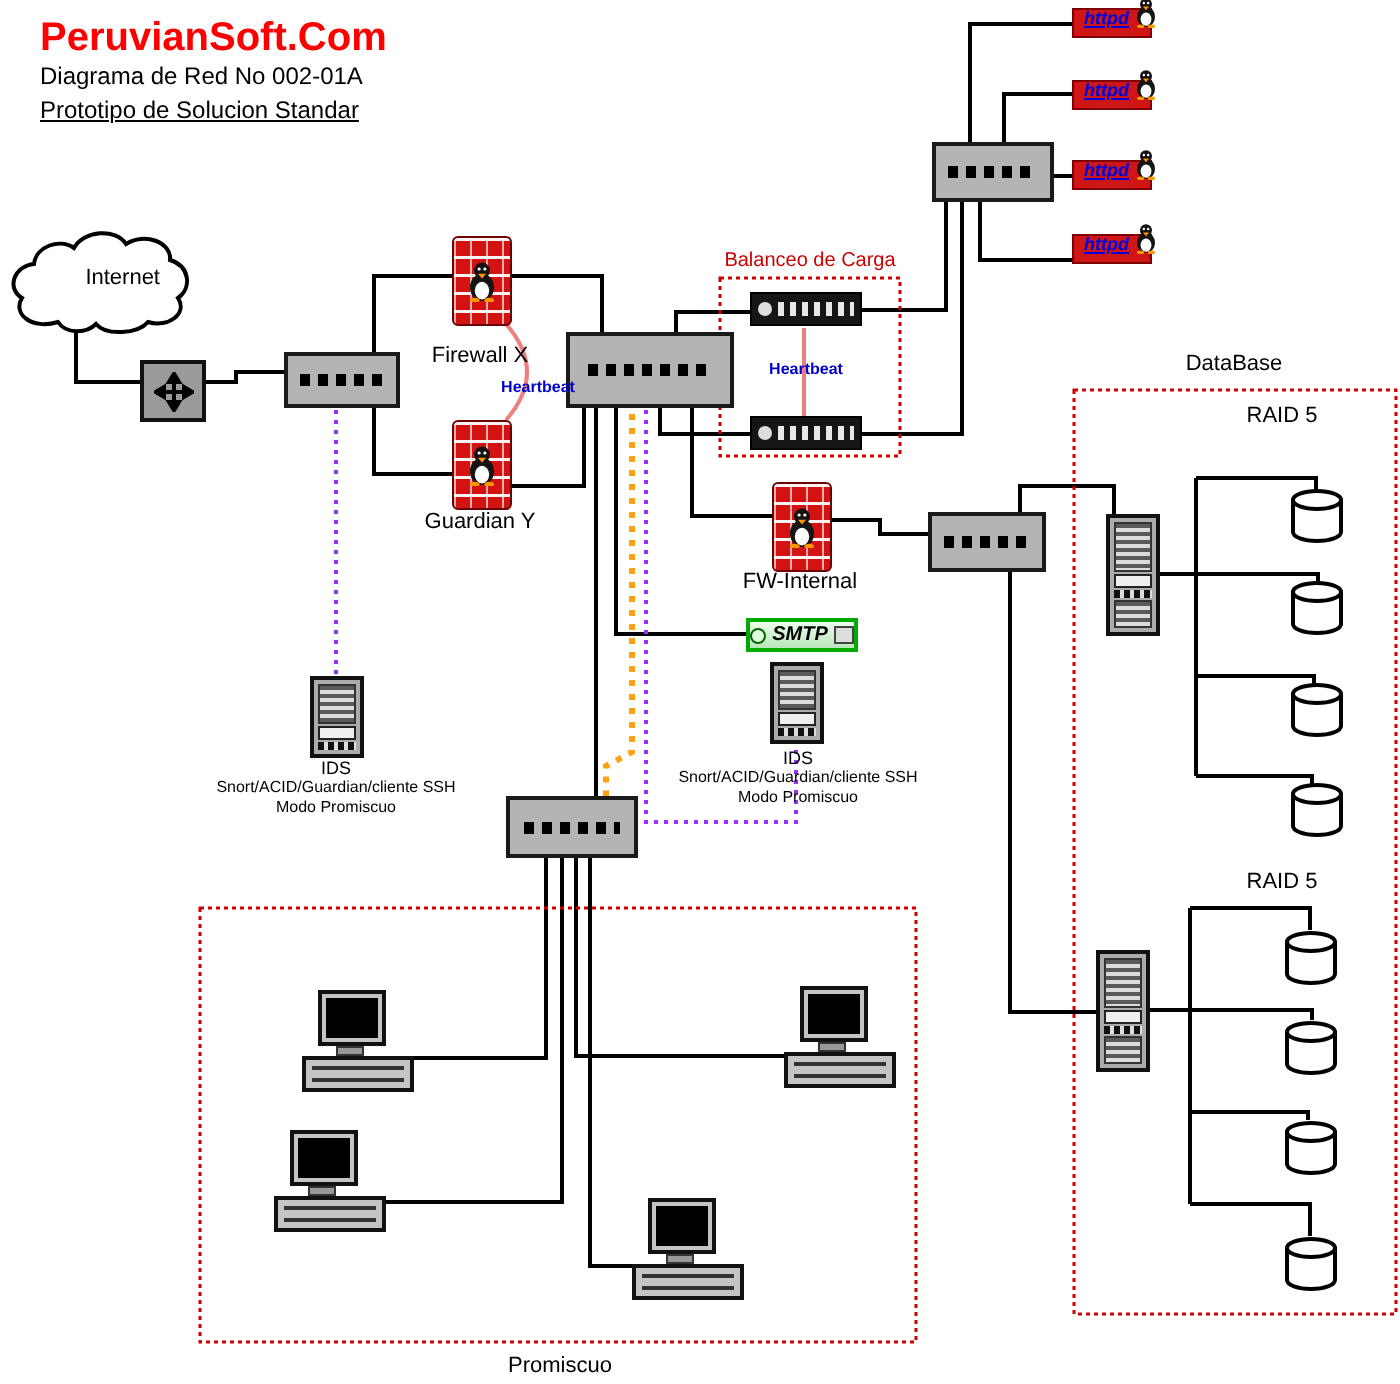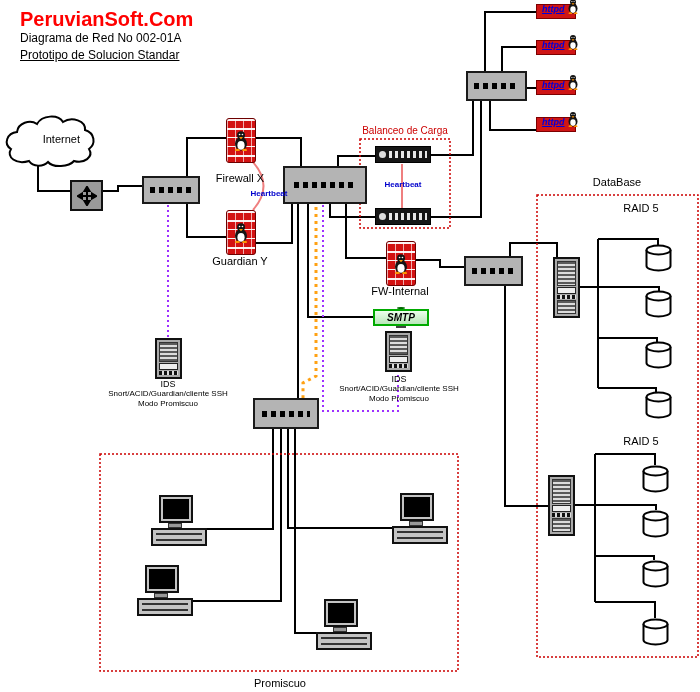--- a/index.html
+++ b/index.html
@@ -279,21 +279,21 @@
         <circle cx="10" cy="6.5" r="5" fill="#141414"></circle>
         <circle cx="8.2" cy="5.5" r="1" fill="#fff"></circle>
         <circle cx="11.8" cy="5.5" r="1" fill="#fff"></circle>
         <polygon points="7.5,8.5 12.5,8.5 10,11.5" fill="#ff9500"></polygon>
         <ellipse cx="5.5" cy="25" rx="3" ry="1.6" fill="#ff9500"></ellipse>
         <ellipse cx="14.5" cy="25" rx="3" ry="1.6" fill="#ff9500"></ellipse>
       </svg>
   </div>
   <div class="lbl" style="left:360px;top:285px;width:80px;">FW-Internal</div>
 
-  <div class="smtp" style="left:373px;top:309px;flex-direction:column;">
+  <div class="smtp" style="left:373px;top:309px;">
     <span class="smtp-dot"></span>
     <span class="smtp-label">SMTP</span>
     <span class="smtp-pc"></span>
   </div>
 
   <div class="tower" style="left:155px;top:338px;width:27px;height:41px;">
     <div class="slats"></div>
     <div class="screen"></div>
     <div class="drives"></div>
   </div>

